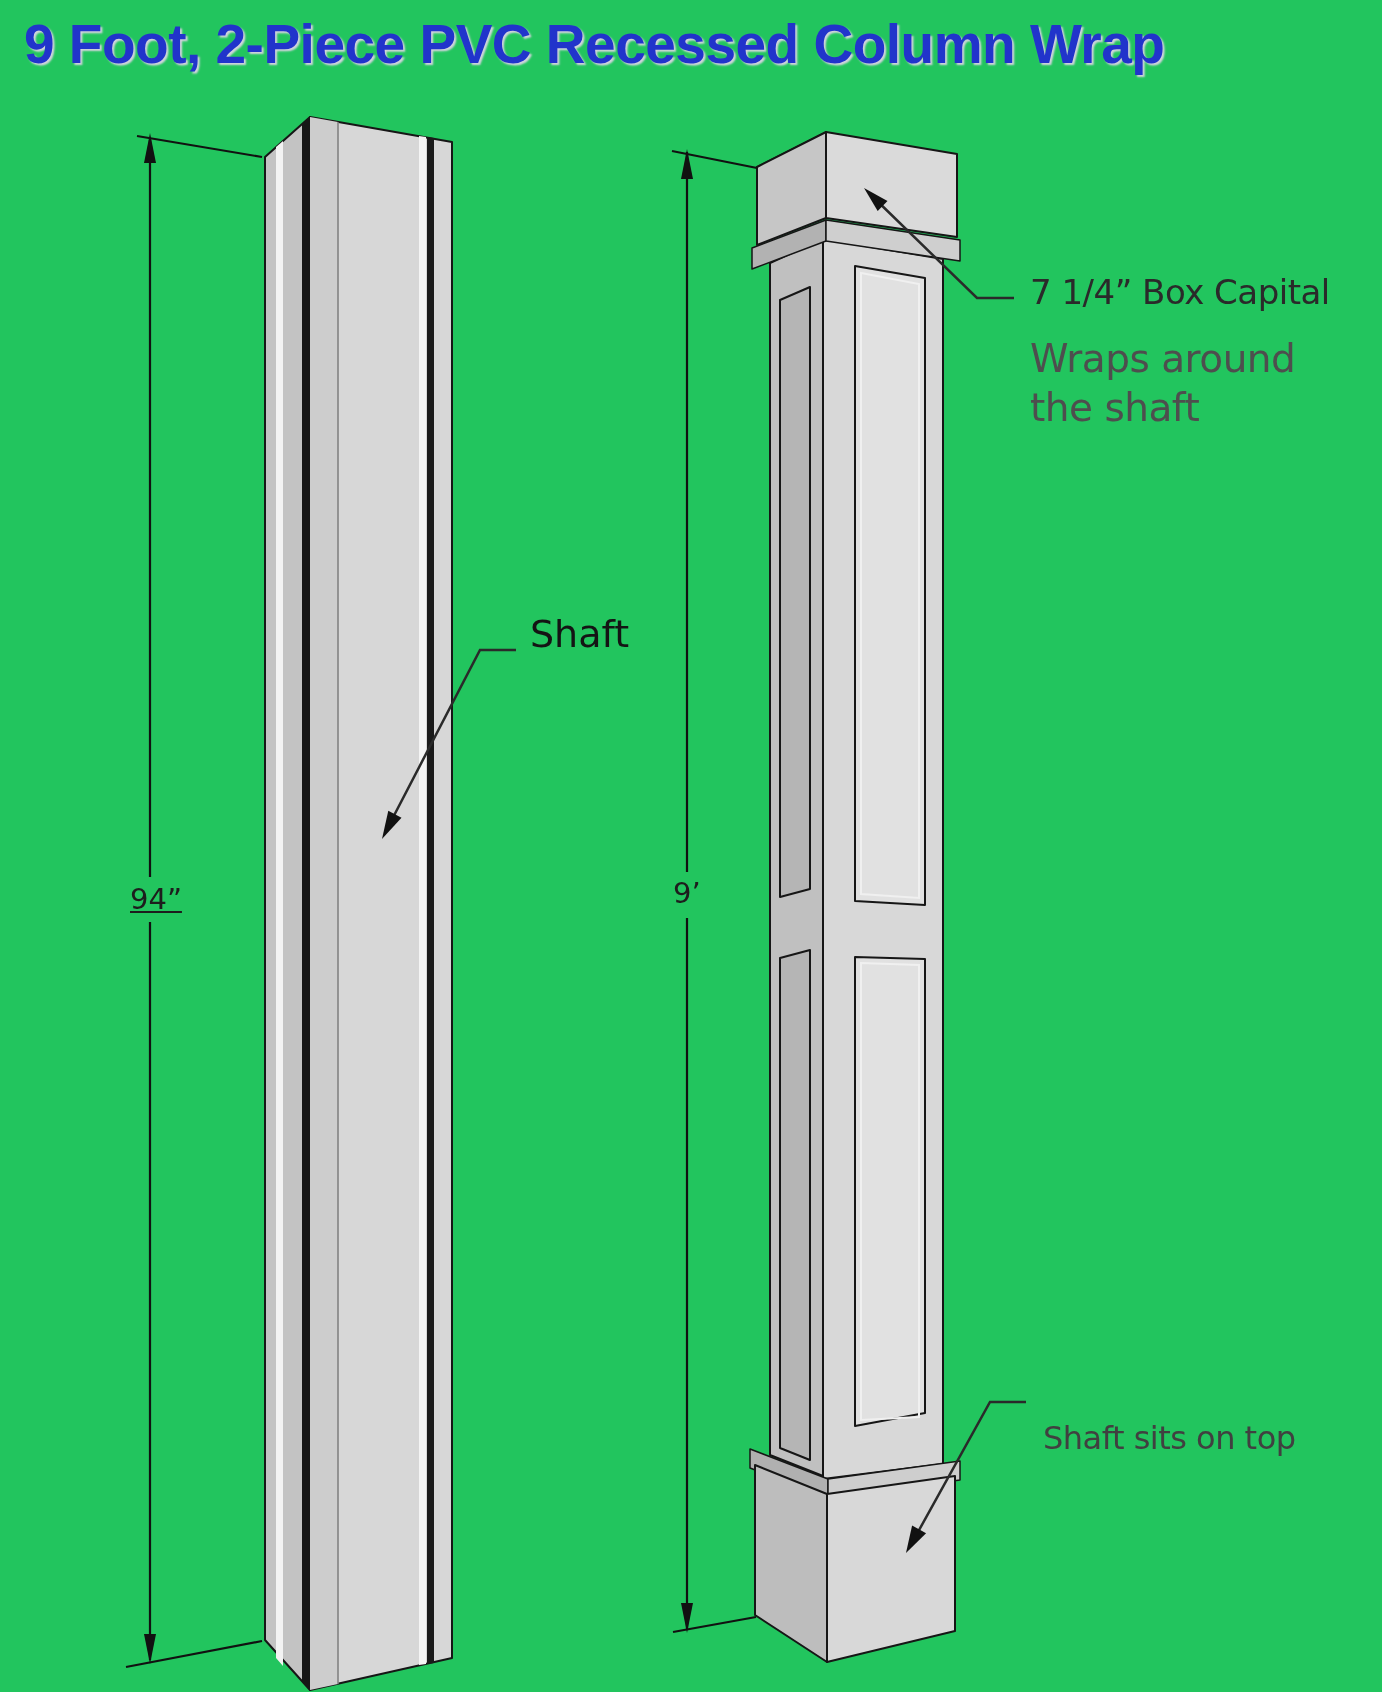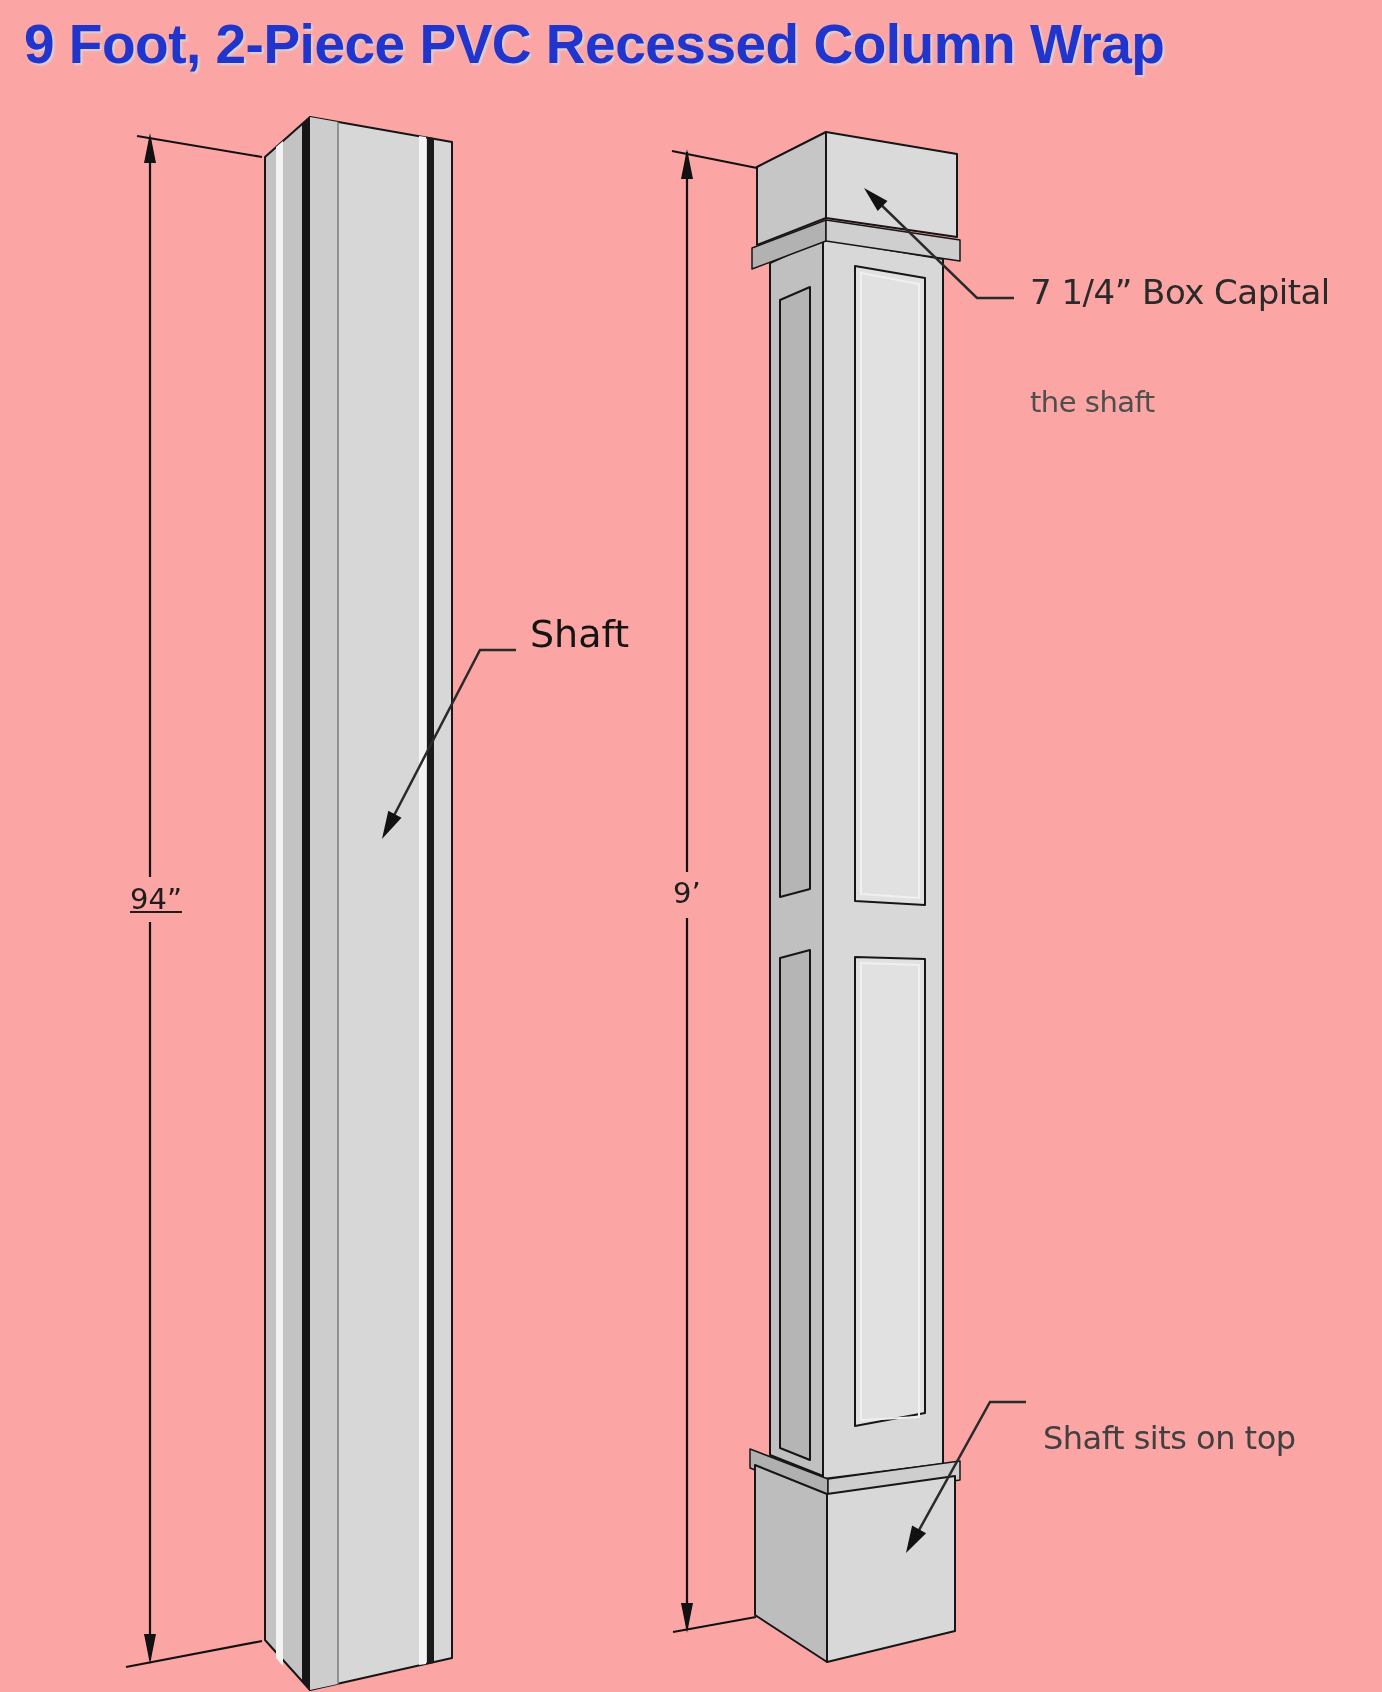--- a/index.html
+++ b/index.html
@@ -1,32 +1,32 @@
 <!DOCTYPE html>
 <html><head>
 <meta charset="utf-8">
 <style>
   html,body{margin:0;padding:0;background:#ffffff;}
   .stage{
-    position:relative;width:1382px;height:1692px;background:#fca5a5;overflow:hidden;
+    position:relative;width:1382px;height:1692px;background:#22c55e;overflow:hidden;
     font-family:"DejaVu Sans",sans-serif;
   }
   .title{
     position:absolute;left:24px;top:12px;
     font-family:"Liberation Sans",sans-serif;
     font-weight:bold;font-size:55px;letter-spacing:-0.5px;
     color:#2134cb;white-space:nowrap;
     text-shadow:2px 2px 2px #d4d4de;
   }
   .lbl{position:absolute;white-space:nowrap;color:#1d1d1d;}
   .dim-label{font-size:29px;}
   .shaft-label{left:530px;top:612px;font-size:38px;color:#141414;}
   .cap-label{left:1030px;top:272px;font-size:34px;color:#2a2a2a;letter-spacing:-0.5px;}
   .cap-note1{left:1030px;top:336px;font-size:39px;color:#4e4e4e;letter-spacing:-0.5px;}
-  .cap-note2{left:1030px;top:385px;font-size:29px;color:#4e4e4e;letter-spacing:-0.5px;}
+  .cap-note2{left:1030px;top:385px;font-size:39px;color:#4e4e4e;letter-spacing:-0.5px;}
   .base-label1{left:1043px;top:1386px;font-size:38px;color:#404040;letter-spacing:-0.5px;}
   .base-label2{left:1043px;top:1419px;font-size:32px;color:#404040;letter-spacing:-0.5px;}
   svg{position:absolute;left:0;top:0;}
   .outline{stroke:#161616;stroke-width:2;stroke-linejoin:round;}
   .thin{stroke:#161616;stroke-width:1.5;stroke-linejoin:round;}
   .dimline{stroke:#111111;stroke-width:2.2;fill:none;}
   .leader{stroke:#2a2a2a;stroke-width:2.5;fill:none;}
   .arrow{fill:#111111;stroke:none;}
 </style>
 </head>
@@ -111,16 +111,17 @@
     <g>
       <path class="leader" d="M1026,1402 L990,1402 L913,1541"></path>
       <polygon class="arrow" points="906,1553 926.1,1533.3 912.1,1525.5"></polygon>
     </g>
   </svg>
 
   <div class="lbl dim-label" style="left:130px;top:882px;text-decoration:underline;">94”</div>
   <div class="lbl shaft-label">Shaft</div>
   <div class="lbl dim-label" style="left:673px;top:876px;">9’</div>
   <div class="lbl cap-label">7 1/4” Box Capital</div>
+  <div class="lbl cap-note1">Wraps around</div>
   <div class="lbl cap-note2">the shaft</div>
   <div class="lbl base-label2">Shaft sits on top</div>
 
 </div>
 
 </body></html>

